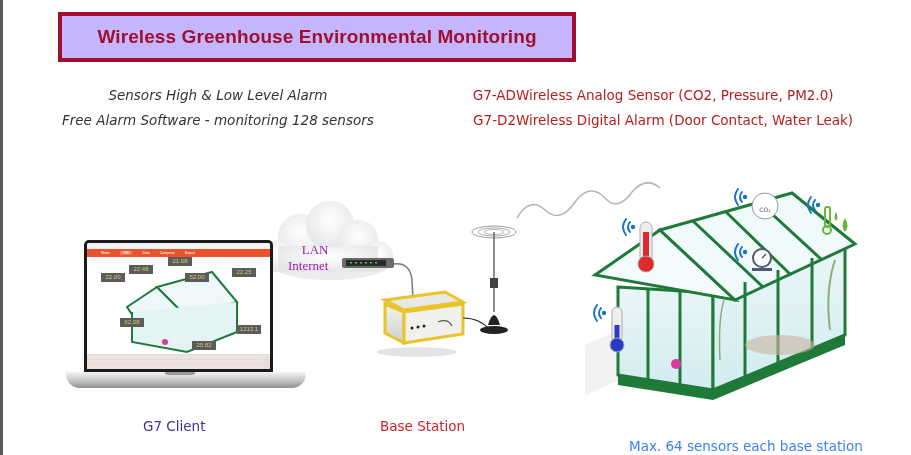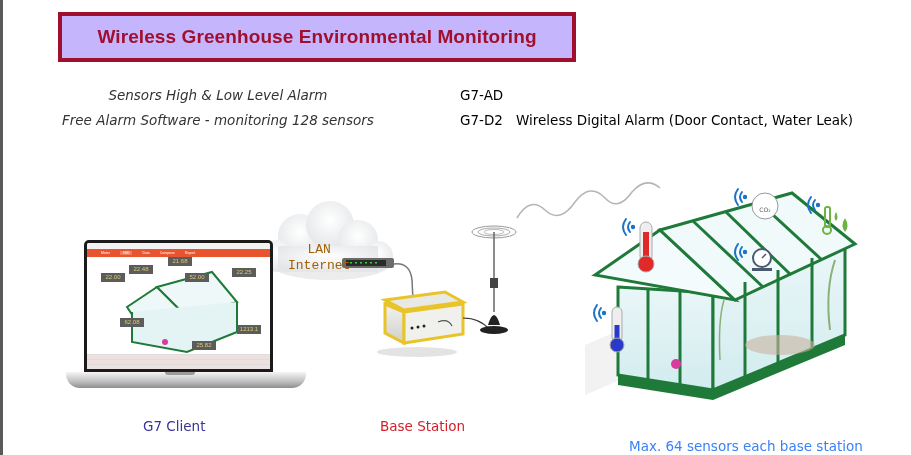--- a/index.html
+++ b/index.html
@@ -3,28 +3,28 @@
 <meta charset="utf-8">
 <style>
   html,body{margin:0;padding:0;}
   body{width:911px;height:455px;background:#ffffff;position:relative;overflow:hidden;font-family:"Liberation Sans",sans-serif;}
   .edge{position:absolute;left:0;top:0;width:3px;height:455px;background:#5a5a5a;}
   .title-box{position:absolute;left:58px;top:12px;width:518px;height:50px;border:4px solid #a0102e;box-sizing:border-box;background:#c4b5fd;display:flex;align-items:center;justify-content:center;}
   .title-text{font-family:"Liberation Sans",sans-serif;font-weight:bold;font-size:19px;color:#a0102e;letter-spacing:0.1px;}
   .features{position:absolute;left:62px;top:85px;text-align:center;}
   .feature{font-family:"DejaVu Sans",sans-serif;font-style:italic;font-size:13.5px;color:#333;height:24.5px;line-height:20px;white-space:nowrap;}
   .models{position:absolute;left:460px;top:85px;}
-  .model{font-family:"DejaVu Sans",sans-serif;font-size:13.5px;color:#000000;height:24.5px;line-height:20px;white-space:nowrap;display:flex;}
+  .model{font-family:"DejaVu Sans",sans-serif;font-size:13.5px;color:#b91c1c;height:24.5px;line-height:20px;white-space:nowrap;display:flex;text-align:right;}
   .model .code{width:56px;}
   .caption{position:absolute;top:418px;font-family:"DejaVu Sans",sans-serif;font-size:13.5px;white-space:nowrap;}
   .cap-client{left:143px;color:#3b3399;text-align:center;}
   .cap-base{left:380px;color:#d4202a;}
   .cap-max{left:629px;color:#3b82f6;margin-top:20px;}
   .illus{position:absolute;left:0;top:0;}
-  .net-label{position:absolute;font-family:Liberation Mono, monospace;font-size:13px;color:#a16207;line-height:16px;text-align:center;}
+  .net-label{position:absolute;font-family:Liberation Serif, serif;font-size:13px;color:#a21caf;line-height:16px;text-align:right;}
   .screen{position:absolute;left:84px;top:240px;width:189px;height:132px;background:#fff;border:3px solid #1a1a1a;border-radius:5px 5px 0 0;box-sizing:border-box;overflow:hidden;}
   .win-title{height:6px;background:#f3f3f3;font-size:3px;color:#555;}
   .win-nav{height:8px;background:#e8542d;display:flex;gap:10px;padding-left:14px;align-items:center;}
   .win-nav span{font-size:3.5px;color:#fff;}
   .win-nav span.act{background:#f07a55;padding:0 3px;}
   .reading{position:absolute;width:24px;height:9px;background:#5c5c5c;color:#d8cc6a;font-size:6px;text-align:center;line-height:9px;}
   .alarm-rows{position:absolute;left:0;bottom:0;width:100%;}
   .alarm-row{height:4px;background:#efe0e0;border-top:1px solid #ddd;font-size:2.5px;color:#c33;}
   .base-lap{position:absolute;left:66px;top:372px;width:240px;height:16px;background:linear-gradient(#f4f4f4,#bfbfbf 60%,#8e8e8e);border-radius:0 0 14px 14px;}
   .notch{position:absolute;left:165px;top:372px;width:30px;height:3px;background:#9a9a9a;border-radius:0 0 3px 3px;}
@@ -39,20 +39,21 @@
 </div>
 
 <div class="features">
   <div class="feature">Sensors High &amp; Low Level Alarm</div>
   <div class="feature">Free Alarm Software - monitoring 128 sensors</div>
 </div>
 
 <div class="models">
   <div class="model">
     <span class="code">G7-AD</span>
+    <span>Wireless Analog Sensor (CO2, Pressure, PM2.0)</span>
   </div>
   <div class="model">
     <span class="code">G7-D2</span>
     <span>Wireless Digital Alarm (Door Contact, Water Leak)</span>
   </div>
 </div>
 
 <svg class="illus" width="911" height="455" viewBox="0 0 911 455">
   <defs>
     <radialGradient id="cloudG" cx="50%" cy="40%" r="60%">

